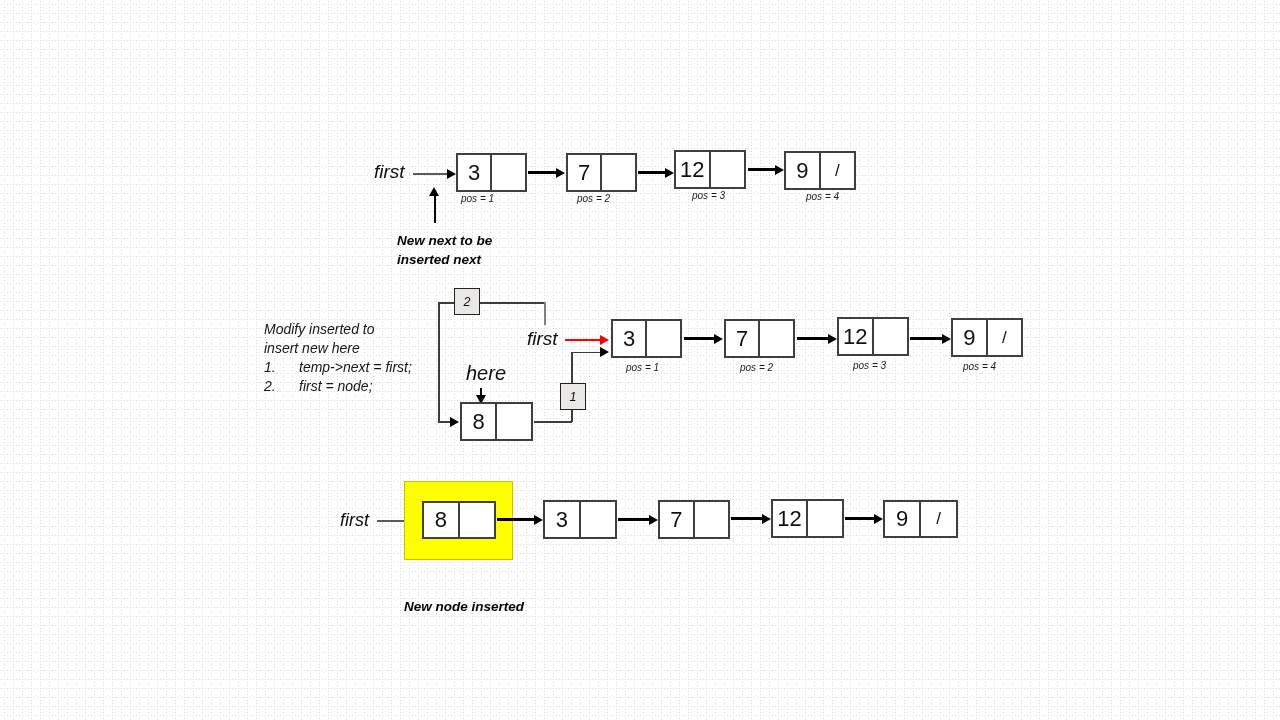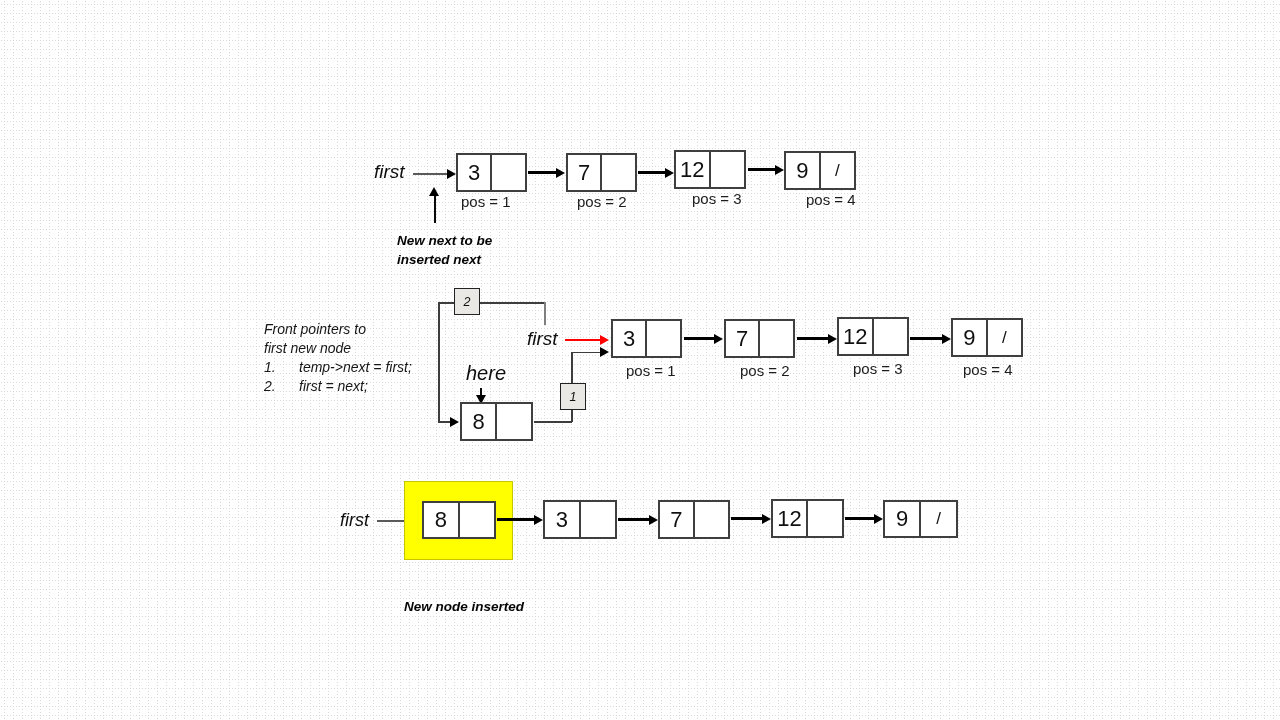--- a/index.html
+++ b/index.html
@@ -20,21 +20,21 @@
   .hline{position:absolute;background:#0a0a0a;}
   .thin{height:1.5px;background:#5a5a5a;}
   .thick{height:3px;background:#000;}
   .conn{height:1.5px;background:#3d3d3d;}
   .vline{position:absolute;width:1.5px;background:#3d3d3d;}
   .ah-r{position:absolute;width:0;height:0;border-top:5px solid transparent;border-bottom:5px solid transparent;border-left:9px solid #000;}
   .ah-r.red{border-left-color:#ff0000;}
   .ah-u{position:absolute;width:0;height:0;border-left:5px solid transparent;border-right:5px solid transparent;border-bottom:9px solid #000;}
   .ah-d{position:absolute;width:0;height:0;border-left:5px solid transparent;border-right:5px solid transparent;border-top:9px solid #000;}
   .ptr{font-style:italic;font-size:19px;color:#0f0f0f;}
-  .pos{font-size:15px;color:#1c1c1c;white-space:nowrap;}
+  .pos{font-style:italic;font-size:10px;color:#1c1c1c;white-space:nowrap;}
   .ann{font-weight:bold;font-style:italic;font-size:13.5px;color:#050505;white-space:nowrap;}
   .badge{width:26px;height:27px;background:#e9e8e5;border:1px solid #222;display:flex;align-items:center;justify-content:center;font-style:italic;font-size:12.5px;color:#111;box-sizing:border-box;}
   .instr{font-style:italic;font-size:14px;color:#161616;line-height:19px;white-space:nowrap;}
   .instr .num{display:inline-block;width:35px;}
   .hl{background:#ffff00;border:1px solid #c6c600;box-sizing:border-box;}
   .footer{left:0;right:0;top:620px;text-align:center;font-weight:bold;font-size:19px;color:#0a0a0a;}
 </style>
 </head>
 <body>
 
@@ -77,24 +77,24 @@
     <div class="c2">/</div>
   </div>
   <div class="abs pos" style="left:806px;top:191px;">pos = 4</div>
 
   <div class="ah-u" style="left:429px;top:187px;"></div>
   <div class="vline" style="left:434px;top:196px;height:27px;background:#0a0a0a;"></div>
   <div class="abs ann" style="left:397px;top:233px;">New next to be</div>
   <div class="abs ann" style="left:397px;top:252px;">inserted next</div>
 
   <div class="abs instr" style="left:264px;top:320px;">
-    <div>Front pointers to</div>
-    <div>first new node</div>
+    <div>Modify inserted to</div>
+    <div>insert new here</div>
     <div><span class="num">1.</span><span>temp-&gt;next = first;</span></div>
-    <div><span class="num">2.</span><span>first = next;</span></div>
+    <div><span class="num">2.</span><span>first = node;</span></div>
   </div>
 
   <div class="hline conn" style="left:438px;top:302px;width:16px;"></div>
   <div class="vline" style="left:438px;top:302px;height:120px;"></div>
   <div class="hline conn" style="left:438px;top:421px;width:13px;"></div>
   <div class="ah-r" style="left:450px;top:417px;"></div>
   <div class="hline conn" style="left:480px;top:302px;width:64px;"></div>
   <div class="vline" style="left:544px;top:302px;height:23px;background:#7f7f7f;"></div>
   <div class="abs badge" style="left:454px;top:288px;">
       <span>2</span>

